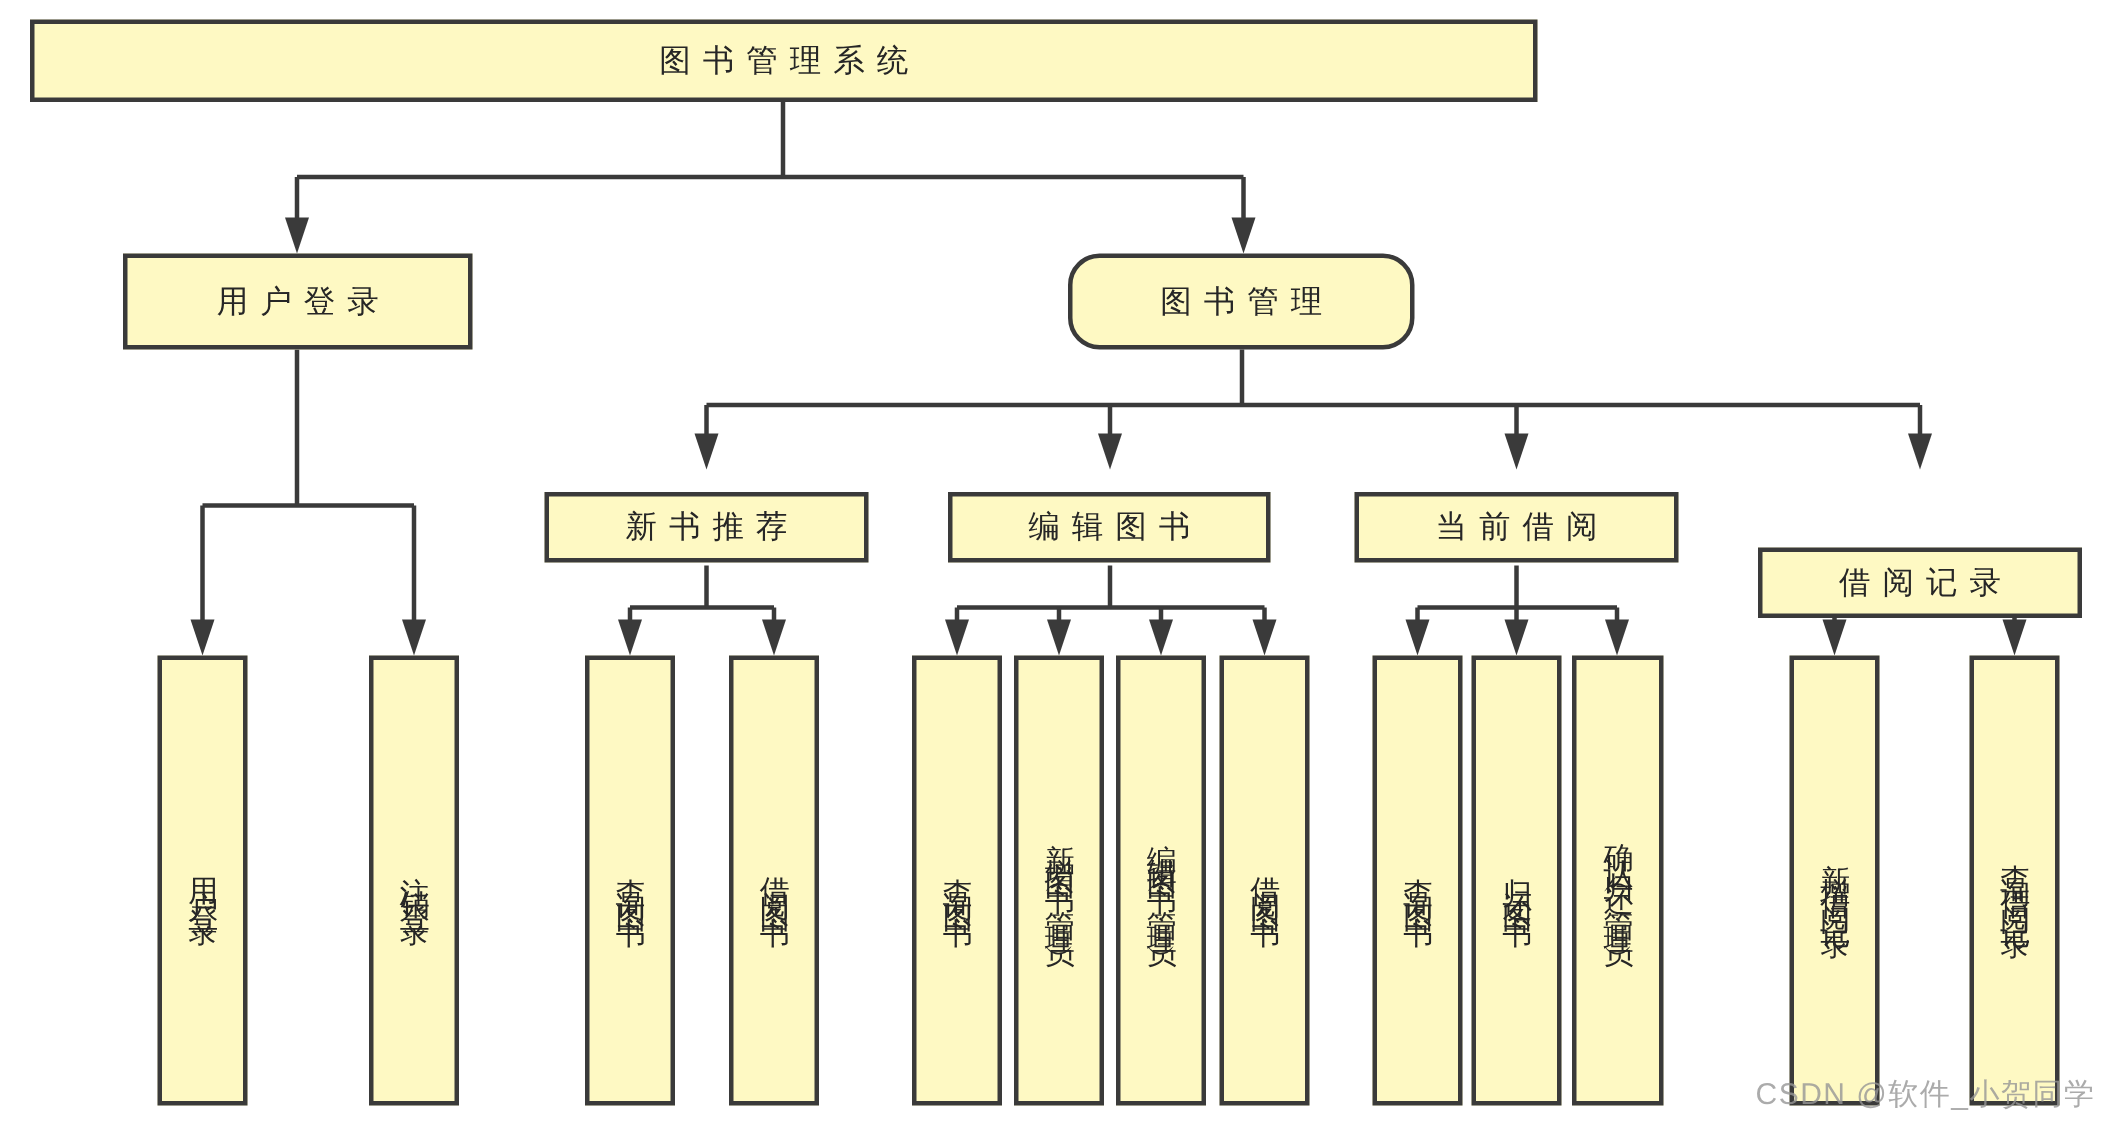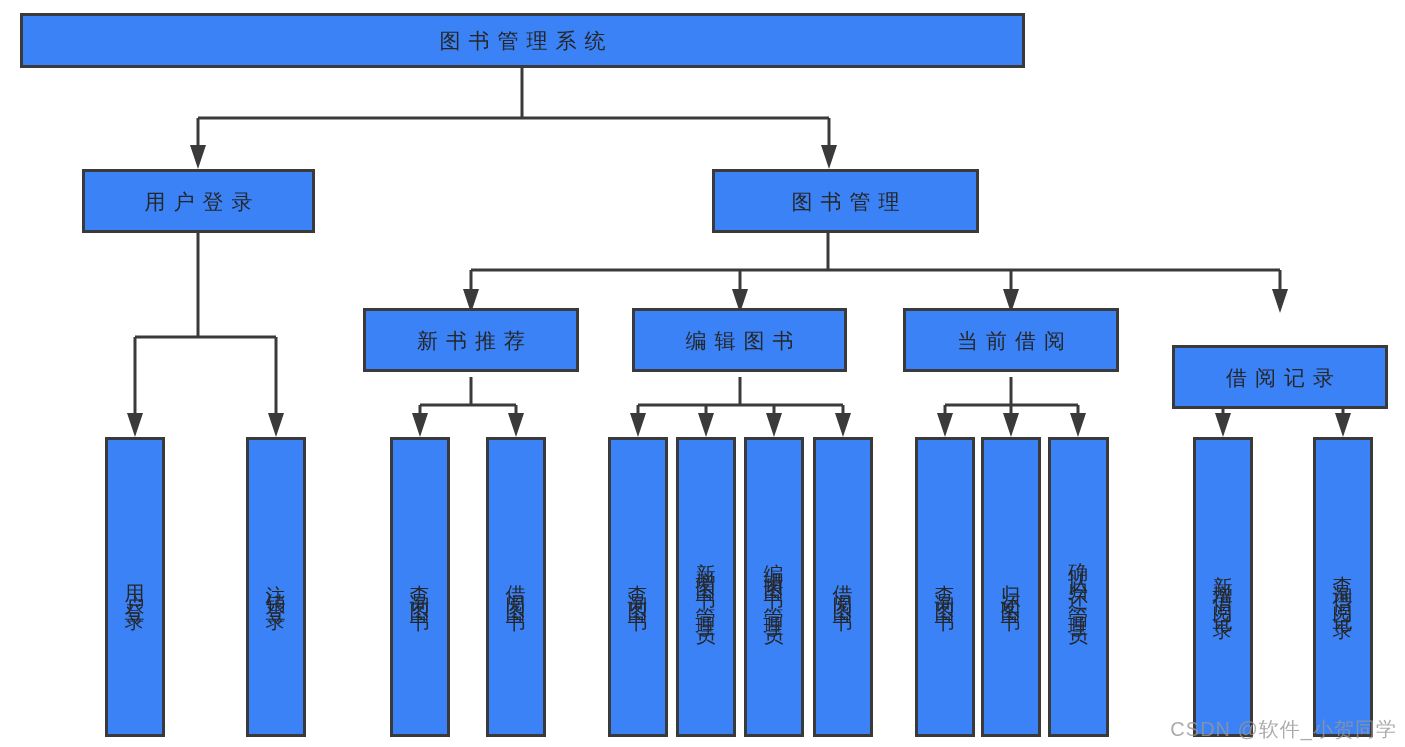--- a/index.html
+++ b/index.html
@@ -2,37 +2,37 @@
 <html><head>
 <meta charset="utf-8">
 <style>
   html,body{margin:0;padding:0;}
   body{
     width:1405px;height:747px;position:relative;background:#ffffff;
     font-family:"Liberation Sans",sans-serif;overflow:hidden;
   }
   #connectors{position:absolute;left:0;top:0;z-index:1;}
   .node{
-    position:absolute;box-sizing:border-box;background:#3b82f6;
+    position:absolute;box-sizing:border-box;background:#fef9c3;
     border:3px solid #3a3a3a;color:#262626;z-index:2;
     display:flex;align-items:center;justify-content:center;
     text-align:center;line-height:1;
   }
   .h-label{font-size:21px;letter-spacing:8px;text-indent:8px;white-space:nowrap;}
   .v-label{
     writing-mode:vertical-rl;text-orientation:mixed;
     font-size:20px;letter-spacing:9px;white-space:nowrap;
   }
   
   .n-root{left:20px;top:13px;width:1005px;height:55px;}
   
   .n-userlogin{left:82px;top:169px;width:233px;height:64px;}
-  .n-bookmgmt{left:712px;top:169px;width:267px;height:64px;}
+  .n-bookmgmt{left:712px;top:169px;width:231px;height:64px;border-radius:21px;}
   
-  .n-l3{top:308px;height:64px;width:216px;}
+  .n-l3{top:328px;height:47px;width:216px;}
   .n-newbook{left:363px;}
   .n-bookborrow{left:632px;width:215px;}
   .n-currborrow{left:903px;justify-content:center;}
   .n-records{left:1172px;margin-top:37px;}
   
   .n-l4{top:437px;height:300px;width:60px;}
   .n-a1{left:105px;}  .n-a2{left:246px;}
   .n-n1{left:390px;}  .n-n2{left:486px;}
   .n-j1{left:608px;}  .n-j2{left:676px;}  .n-j3{left:744px;}  .n-j4{left:813px;}
   .n-c1{left:915px;}  .n-c2{left:981px;}  .n-c3{left:1048px;width:61px;}

